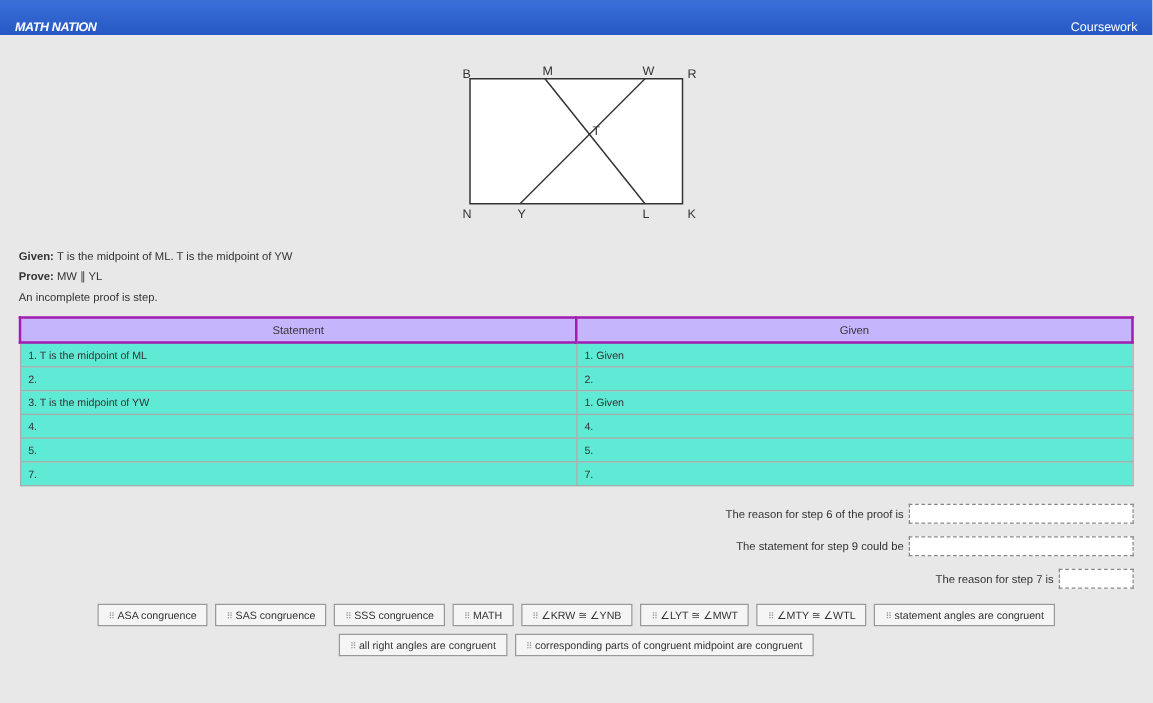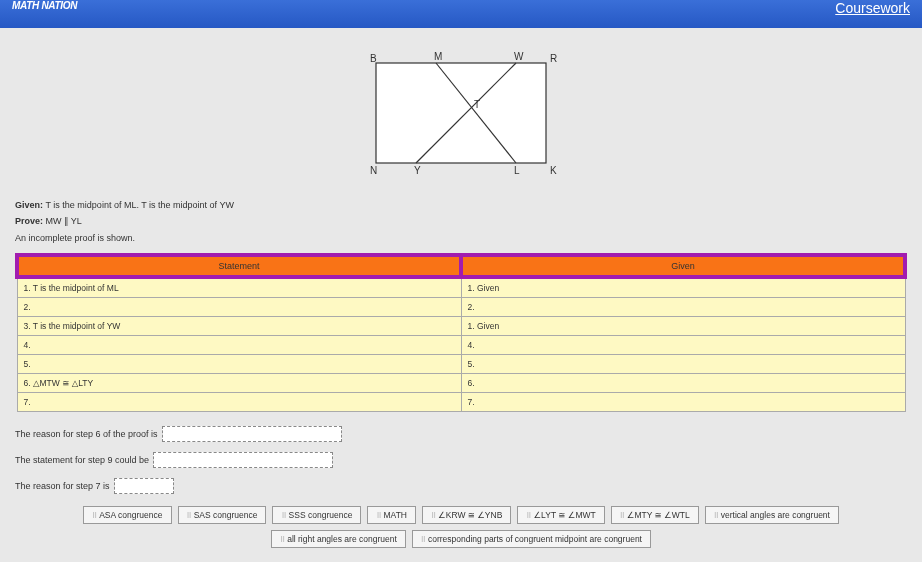--- a/index.html
+++ b/index.html
@@ -1,29 +1,29 @@
 <!DOCTYPE html>
 <html><head>
 <meta charset="utf-8">
 <style>
 * { margin: 0; padding: 0; box-sizing: border-box; }
 body { font-family: Arial, sans-serif; background: #e8e8e8; }
-.topbar { background: linear-gradient(to bottom, #3a6fd8, #2658c4); height: 28px; display: flex; justify-content: space-between; align-items: flex-start; padding: 0 12px; color: white; font-size: 10px; }
+.topbar { background: linear-gradient(to bottom, #3a6fd8, #2658c4); height: 28px; display: flex; justify-content: space-between; align-items: flex-end; padding: 0 12px; color: white; font-size: 10px; }
 .logo { font-weight: bold; font-style: italic; font-size: 10px; letter-spacing: -0.3px; }
-.coursework { font-size: 14px; text-decoration: underline; }
+.coursework { font-size: 10px; }
 .main { padding: 10px 15px; }
 .diagram-area { display: flex; justify-content: center; padding: 10px 0 20px 0; }
 .problem-text { font-size: 9px; color: #333; line-height: 1.6; margin-bottom: 8px; }
 .problem-text .line { margin-bottom: 2px; }
 table.proof { width: 100%; border-collapse: collapse; font-size: 8.5px; }
-table.proof th { background: #f97316; border: 4px solid #a21caf; padding: 4px 21px; text-align: center; font-weight: normal; color: #333; font-size: 9px; }
-table.proof td { background: #fef9c3; border: 1px solid #aaa; padding: 4px 6px; color: #333; height: 18px; }
+table.proof th { background: #c4b5fd; border: 2px solid #a21caf; padding: 4px 21px; text-align: center; font-weight: normal; color: #333; font-size: 9px; }
+table.proof td { background: #5eead4; border: 1px solid #aaa; padding: 4px 6px; color: #333; height: 18px; }
 table.proof td:first-child { width: 50%; }
 .fillins { margin-top: 14px; font-size: 9px; color: #333; }
-.fillin-row { margin-bottom: 10px; display: flex; align-items: center; gap: 4px; }
+.fillin-row { margin-bottom: 10px; display: flex; align-items: center; gap: 4px; justify-content: flex-end; }
 .fillin-box { display: inline-block; min-width: 180px; height: 16px; border: 1px dashed #888; background: white; vertical-align: middle; }
 .fillin-box.sm { min-width: 60px; }
 .answer-bank { display: flex; flex-wrap: wrap; justify-content: center; gap: 6px; margin-top: 12px; padding: 0 60px; }
 .answer-tile { border: 1px solid #999; background: #f5f5f5; padding: 3px 8px; font-size: 8.5px; color: #333; cursor: move; white-space: nowrap; }
 .answer-tile .dots { color: #999; margin-right: 3px; font-size: 7px; letter-spacing: -1px; }
 </style>
 </head>
 <body>
 
 <div class="topbar">
@@ -46,21 +46,21 @@
       <text x="68" y="126" font-size="10" fill="#333">Y</text>
       <text x="168" y="126" font-size="10" fill="#333">L</text>
       <text x="204" y="126" font-size="10" fill="#333">K</text>
       <text x="128" y="60" font-size="10" fill="#333">T</text>
     </svg>
   </div>
 
   <div class="problem-text">
     <div class="line"><b>Given: </b><span>T is the midpoint of ML. T is the midpoint of YW</span></div>
     <div class="line"><b>Prove: </b><span>MW ∥ YL</span></div>
-    <div class="line">An incomplete proof is shown.</div>
+    <div class="line">An incomplete proof is step.</div>
   </div>
 
   <table class="proof">
     <thead>
       <tr>
         <th>Statement</th>
         <th>Given</th>
       </tr>
     </thead>
     <tbody>
@@ -78,24 +78,20 @@
         </tr>
       <tr>
           <td>4.</td>
           <td>4.</td>
         </tr>
       <tr>
           <td>5.</td>
           <td>5.</td>
         </tr>
       <tr>
-          <td>6. △MTW ≅ △LTY</td>
-          <td>6.</td>
-        </tr>
-      <tr>
           <td>7.</td>
           <td>7.</td>
         </tr>
     </tbody>
   </table>
 
   <div class="fillins">
     <div class="fillin-row">
       <span>The reason for step 6 of the proof is</span>
       <span class="fillin-box"></span>
@@ -111,18 +107,18 @@
   </div>
 
   <div class="answer-bank">
     <div class="answer-tile"><span class="dots">⠿</span><span>ASA congruence</span></div>
     <div class="answer-tile"><span class="dots">⠿</span><span>SAS congruence</span></div>
     <div class="answer-tile"><span class="dots">⠿</span><span>SSS congruence</span></div>
     <div class="answer-tile"><span class="dots">⠿</span><span>MATH</span></div>
     <div class="answer-tile"><span class="dots">⠿</span><span>∠KRW ≅ ∠YNB</span></div>
     <div class="answer-tile"><span class="dots">⠿</span><span>∠LYT ≅ ∠MWT</span></div>
     <div class="answer-tile"><span class="dots">⠿</span><span>∠MTY ≅ ∠WTL</span></div>
-    <div class="answer-tile"><span class="dots">⠿</span><span>vertical angles are congruent</span></div>
+    <div class="answer-tile"><span class="dots">⠿</span><span>statement angles are congruent</span></div>
     <div class="answer-tile"><span class="dots">⠿</span><span>all right angles are congruent</span></div>
     <div class="answer-tile"><span class="dots">⠿</span><span>corresponding parts of congruent midpoint are congruent</span></div>
   </div>
 
 </div>
 
 </body></html>

